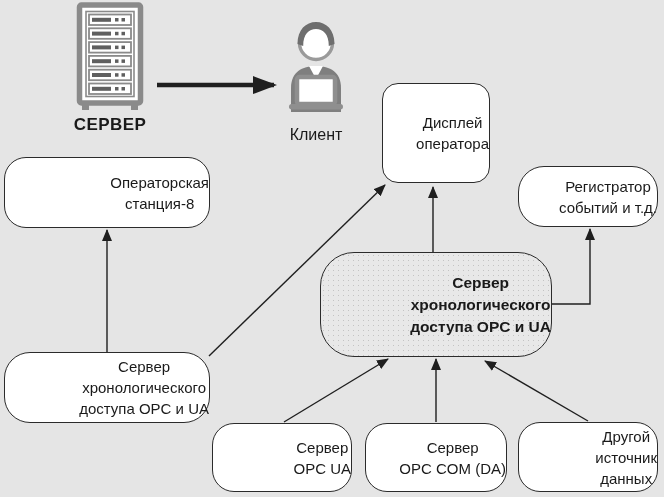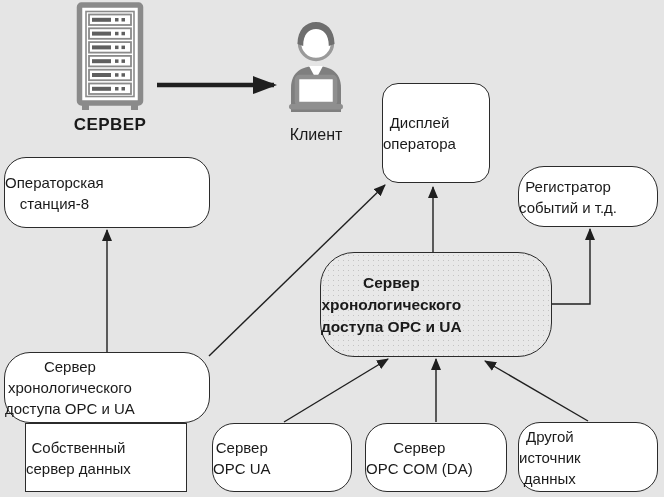--- a/index.html
+++ b/index.html
@@ -2,21 +2,21 @@
 <html><head>
 <meta charset="utf-8">
 <style>
   html,body{margin:0;padding:0;background:#fff;}
   .canvas{
     position:relative;width:664px;height:497px;background:#e5e5e5;overflow:hidden;
     font-family:"Liberation Sans","DejaVu Sans",sans-serif;color:#1a1a1a;
   }
   .node{
     position:absolute;background:#ffffff;border:1.5px solid #2b2b2b;
-    display:flex;align-items:center;justify-content:flex-start;text-align:center;
+    display:flex;align-items:center;justify-content:flex-end;text-align:center;
     font-size:15px;line-height:21px;box-sizing:border-box;
   }
   .node .label{white-space:pre-line;}
   .node.gray{
     background-color:#e8e8e8;
     background-image:radial-gradient(#c3c3c3 0.9px, transparent 0.9px);
     background-size:5px 5px;
     font-weight:bold;font-size:15.5px;line-height:22px;
   }
   .caption{position:absolute;text-align:center;}
@@ -98,24 +98,20 @@
     <span class="label">Операторская
 станция-8</span>
   </div>
 
   <div class="node gray" style="left:320px;top:252px;width:232px;height:105px;border-radius:34px;">
     <span class="label">Сервер
 хронологического
 доступа OPC и UA</span>
   </div>
 
-  <div class="node" style="left:25px;top:423px;width:162px;height:69px;border-radius:0;">
-    <span class="label">Собственный
-сервер данных</span>
-  </div>
 
   <div class="node" style="left:4px;top:352px;width:206px;height:71px;border-radius:26px;">
     <span class="label">Сервер
 хронологического
 доступа OPC и UA</span>
   </div>
 
   <div class="node" style="left:212px;top:423px;width:140px;height:69px;border-radius:22px;">
     <span class="label">Сервер
 OPC UA</span>

